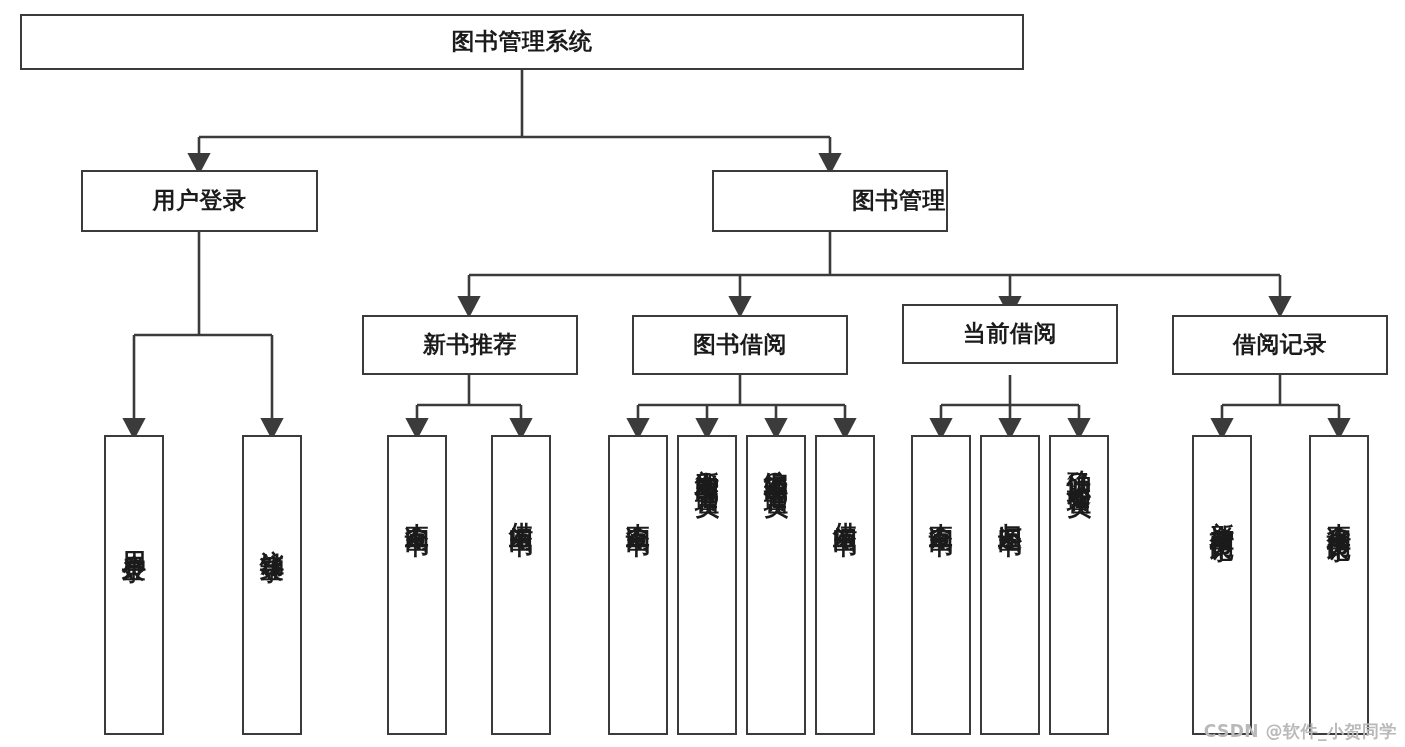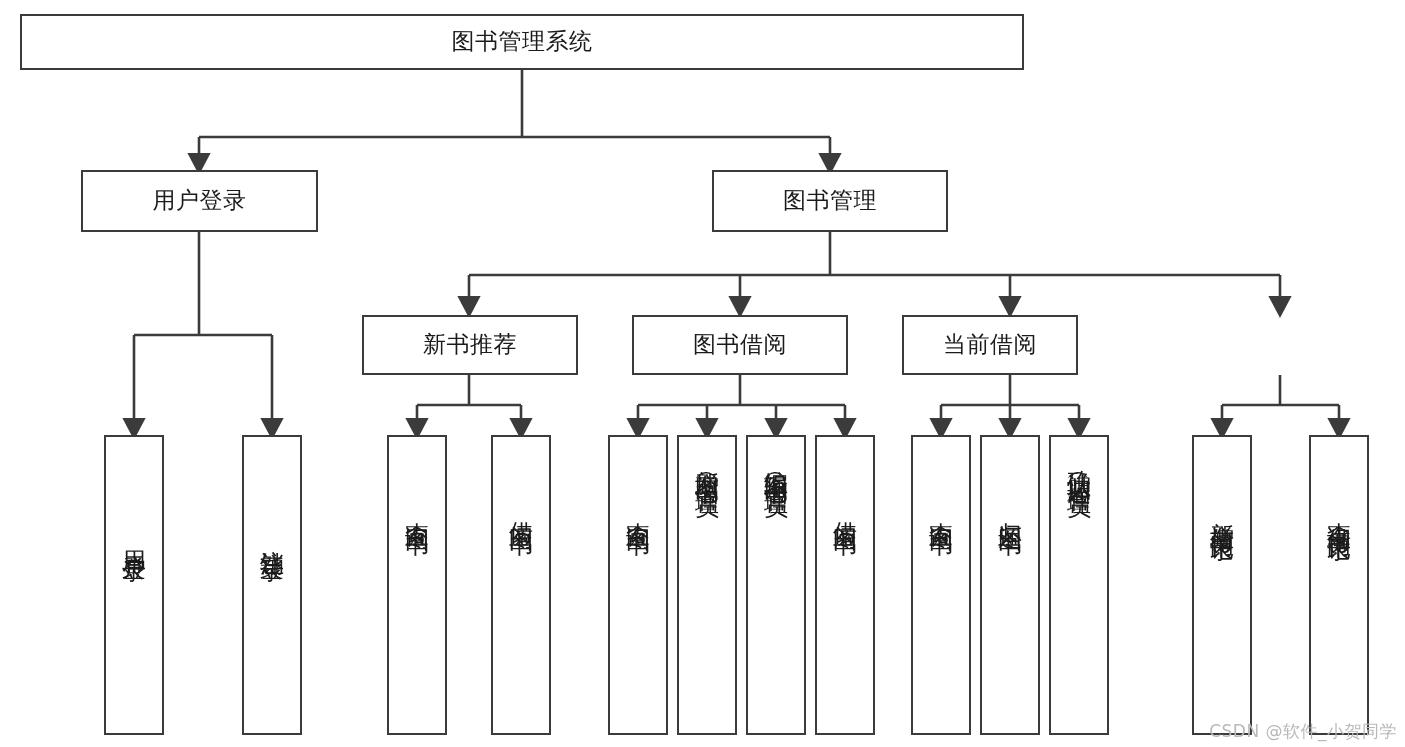--- a/index.html
+++ b/index.html
@@ -10,20 +10,21 @@
   }
   body {
     font-family: "DejaVu Sans", "Liberation Sans", sans-serif;
   }
   #canvas {
     position: relative;
     width: 1405px;
     height: 747px;
     background: #ffffff;
     overflow: hidden;
+    font-weight: bold;
   }
   #edges {
     position: absolute;
     left: 0;
     top: 0;
     width: 1405px;
     height: 747px;
   }
   .node {
     position: absolute;
@@ -144,36 +145,39 @@
   </svg>
 
   <div class="node horizontal" style="left:20px; top:14px; width:1004px; height:56px;">
     <span class="node-label">图书管理系统</span>
   </div>
 
   <div class="node horizontal" style="left:81px; top:170px; width:237px; height:62px;">
     <span class="node-label">用户登录</span>
   </div>
 
-  <div class="node horizontal" style="left:712px; top:170px; width:236px; height:62px;">
+  <div class="node horizontal" style="left:712px; top:170px; width:236px; height:62px;justify-content:flex-end;">
     <span class="node-label">图书管理</span>
   </div>
 
   <div class="node horizontal" style="left:362px; top:315px; width:216px; height:60px;">
     <span class="node-label">新书推荐</span>
   </div>
 
   <div class="node horizontal" style="left:632px; top:315px; width:216px; height:60px;align-items:center;">
     <span class="node-label">图书借阅</span>
   </div>
 
-  <div class="node horizontal" style="left:902px; top:315px; width:176px; height:60px;">
+  <div class="node horizontal" style="left:902px; top:304px; width:216px; height:60px;">
     <span class="node-label">当前借阅</span>
   </div>
 
+  <div class="node horizontal" style="left:1172px; top:315px; width:216px; height:60px;">
+    <span class="node-label">借阅记录</span>
+  </div>
 
   <div class="node vertical mid" style="left:104px; top:435px; width:60px; height:300px;">
     <span class="node-label">用户登录</span>
   </div>
 
   <div class="node vertical mid" style="left:242px; top:435px; width:60px; height:300px;">
     <span class="node-label">注销登录</span>
   </div>
 
   <div class="node vertical mid2" style="left:387px; top:435px; width:60px; height:300px;">

